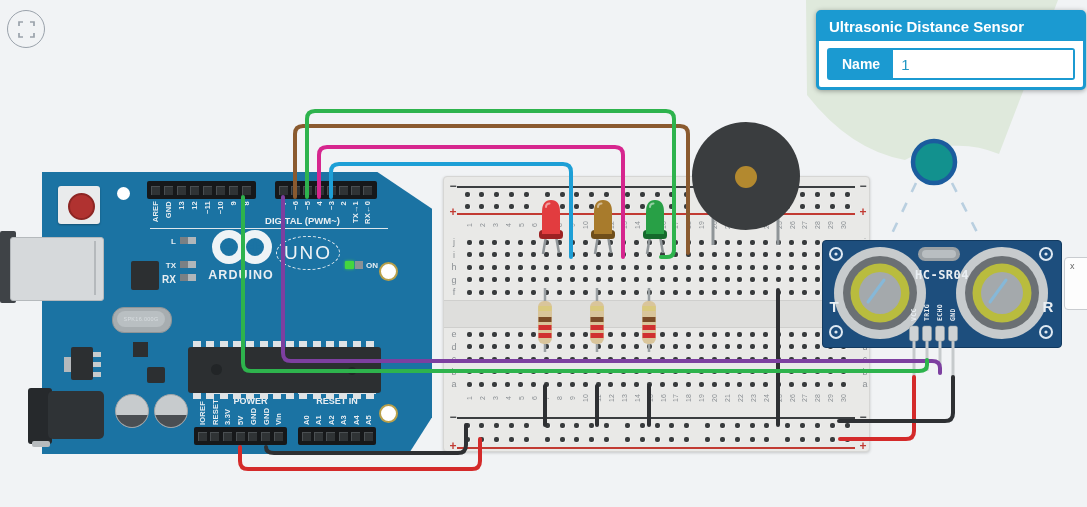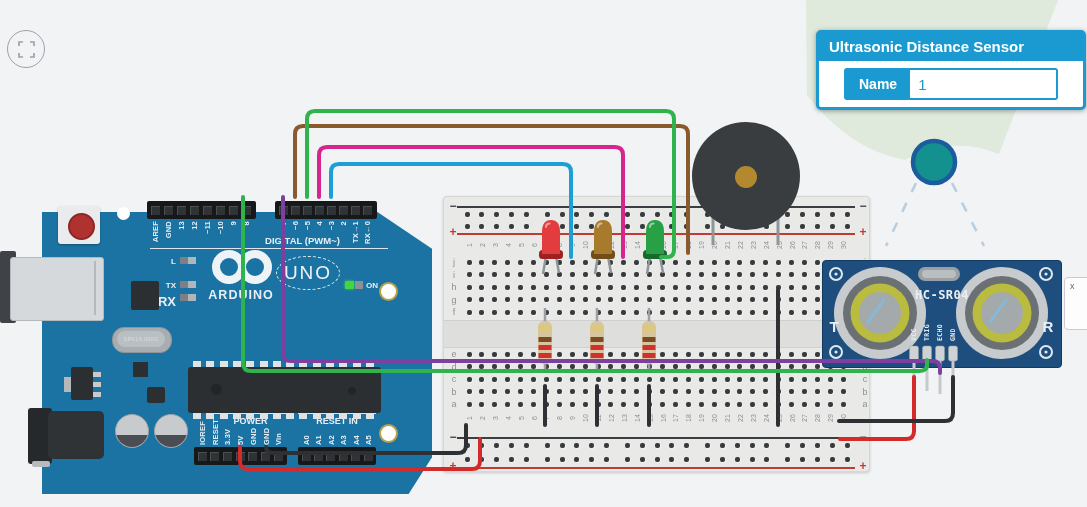--- a/index.html
+++ b/index.html
@@ -1,29 +1,29 @@
 <!DOCTYPE html>
 <html><head>
 <meta charset="utf-8">
 <style>
   html,body{margin:0;padding:0;}
   body{width:1087px;height:507px;overflow:hidden;background:#f1f3f5;font-family:"Liberation Sans",sans-serif;position:relative;}
   #stage{position:absolute;left:0;top:0;width:1087px;height:507px;}
-  .abs{position:absolute;margin-top:20px;}
+  .abs{position:absolute;}
   svg{position:absolute;overflow:visible;}
 
   
   #fit-btn{left:7px;top:10px;width:36px;height:36px;border:1.5px solid #9aa2ab;border-radius:50%;
     display:flex;align-items:center;justify-content:center;background:transparent;cursor:pointer;}
 
   
   #panel{left:816px;top:10px;width:264px;border:3px solid #1b9ad1;border-radius:5px;background:#fff;
     box-shadow:0 1px 5px rgba(0,0,0,.35);}
   #panel-header{background:#1b9ad1;color:#fff;font-weight:bold;font-size:15px;padding:5px 10px 6px;}
-  #panel-body{padding:7px 25px;}
+  #panel-body{padding:7px 8px;}
   #name-row{border:2px solid #1b9ad1;border-radius:3px;display:flex;align-items:stretch;height:28px;}
   #name-chip{background:#1b9ad1;color:#fff;font-weight:bold;font-size:14px;display:flex;align-items:center;padding:0 13px;}
   #name-input{border:none;outline:none;flex:1;font:15px "Liberation Sans",sans-serif;color:#2197c4;padding:0 8px;min-width:0;background:#fff;}
 
   
   #dist-label{left:848px;top:211px;width:180px;text-align:center;font-weight:bold;font-size:19px;}
 
   
   #breadboard{left:443px;top:176px;width:425px;height:274px;background:#e9e9e7;border:1px solid #d6d6d4;
     border-radius:4px;box-shadow:0 1px 3px rgba(0,0,0,.18);}
@@ -716,21 +716,21 @@
         <line x1="52" y1="16" x2="52" y2="26" stroke="#1b73a3" stroke-width="3"></line>
       </svg>
       <div class="silk" style="left: 203px; top: 268px; width: 76px; font-size: 12.5px; letter-spacing: 1px; text-align: center; position: absolute;">ARDUINO</div>
       <div style="left: 276px; top: 236px; width: 62px; height: 32px; border: 1.5px dashed rgb(232, 238, 242); border-radius: 50%; display: flex; align-items: center; justify-content: center; color: rgb(238, 243, 246); font-size: 19px; letter-spacing: 2px; position: absolute;">UNO</div>
       <div class="silk" style="left: 156px; top: 237px; width: 20px; font-size: 8px; text-align: right; position: absolute;">L</div>
       <div class="statusled-dark" style="left: 180px; top: 237px; position: absolute;"></div>
       <div class="statusled-light" style="left: 188px; top: 237px; position: absolute;"></div>
       <div class="silk" style="left: 156px; top: 261px; width: 20px; font-size: 8px; text-align: right; position: absolute;">TX</div>
       <div class="statusled-dark" style="left: 180px; top: 261px; position: absolute;"></div>
       <div class="statusled-light" style="left: 188px; top: 261px; position: absolute;"></div>
-      <div class="silk" style="left: 156px; top: 274px; width: 20px; font-size: 13px; text-align: right; position: absolute;">RX</div>
+      <div class="silk" style="left: 156px; top: 274px; width: 20px; font-size: 10px; text-align: right; position: absolute;">RX</div>
       <div class="statusled-dark" style="left: 180px; top: 274px; position: absolute;"></div>
       <div class="statusled-light" style="left: 188px; top: 274px; position: absolute;"></div>
       <div style="left: 345px; top: 261px; width: 9px; height: 8px; background: rgb(68, 214, 63); border-radius: 1px; box-shadow: rgb(68, 214, 63) 0px 0px 3px; position: absolute;"></div>
       <div style="left: 355px; top: 261px; width: 8px; height: 8px; background: rgb(139, 145, 150); position: absolute;"></div>
       <div class="silk" style="left: 366px; top: 261px; font-size: 8px; position: absolute;">ON</div>
       <div style="left: 112px; top: 307px; width: 58px; height: 24px; background: rgb(167, 173, 176); border: 1px solid rgb(142, 148, 151); border-radius: 12px; position: absolute;"></div>
       <div style="left: 117px; top: 311px; width: 48px; height: 16px; background: rgb(185, 191, 194); border-radius: 8px; display: flex; align-items: center; justify-content: center; font-size: 5.5px; color: rgb(216, 221, 224); letter-spacing: 0.3px; position: absolute;">SPK16.000G</div>
       <div style="left: 188px; top: 347px; width: 193px; height: 46px; background: rgb(44, 47, 49); border-radius: 3px; position: absolute;"></div>
       <div style="left: 193px; top: 341px; width: 8px; height: 6px; background: rgb(223, 227, 229); position: absolute;"></div>
       <div style="left: 193px; top: 393px; width: 8px; height: 6px; background: rgb(223, 227, 229); position: absolute;"></div>

